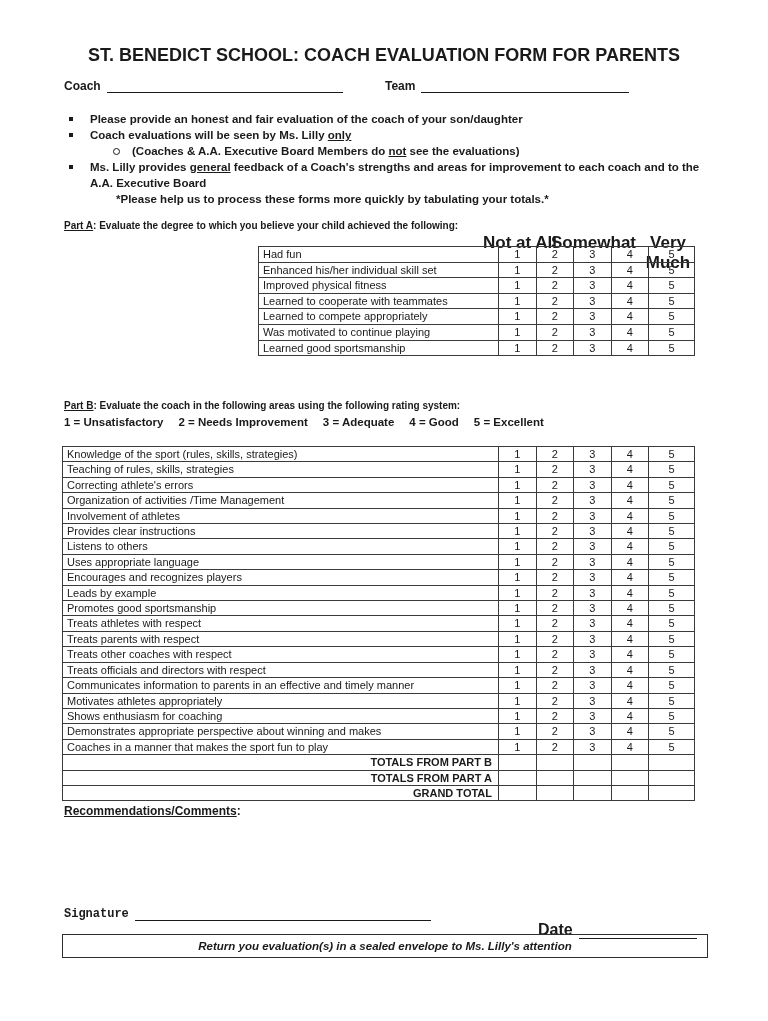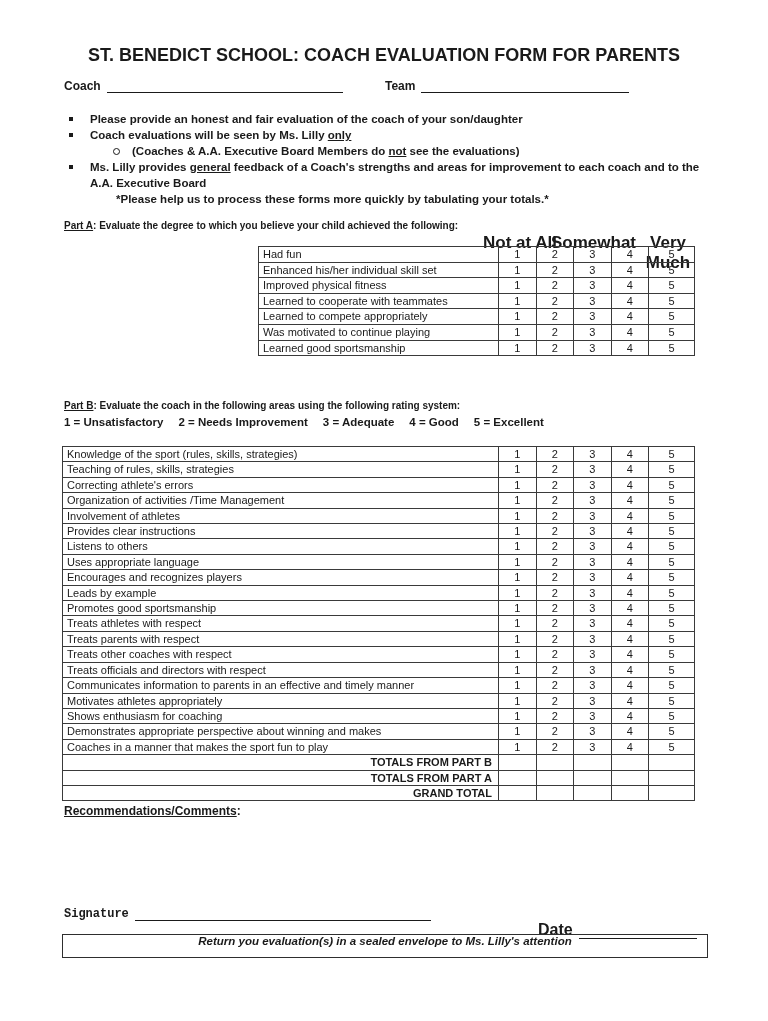--- a/index.html
+++ b/index.html
@@ -62,21 +62,21 @@
   col.cl-b { width:436px; }
   col.cn   { width:37.5px; }
   col.cn5  { width:46px; }
 
   .comments-heading { position:absolute; left:64px; top:804px; font-weight:bold; font-size:12px; }
   .sig-row { position:absolute; top:907px; left:64px; font-weight:bold; font-size:12px;font-family:Liberation Mono, monospace; }
   .date-group { position:absolute; top:907px; left:538px; font-weight:bold; font-size:16px;margin-top:14px; }
 
   .return-box {
     position:absolute; left:62px; top:934px; width:644px; height:22px;
-    border:1.6px solid #2e2e2e; display:flex; align-items:flex-start; justify-content:center;
+    border:1.6px solid #2e2e2e; display:flex; align-items:center; justify-content:center;
     font-weight:bold; font-style:italic; font-size:11.5px;
   }
 </style>
 </head>
 <body>
 
 <div class="page">
 
   <div class="title">ST. BENEDICT SCHOOL: COACH EVALUATION FORM FOR PARENTS</div>
 

